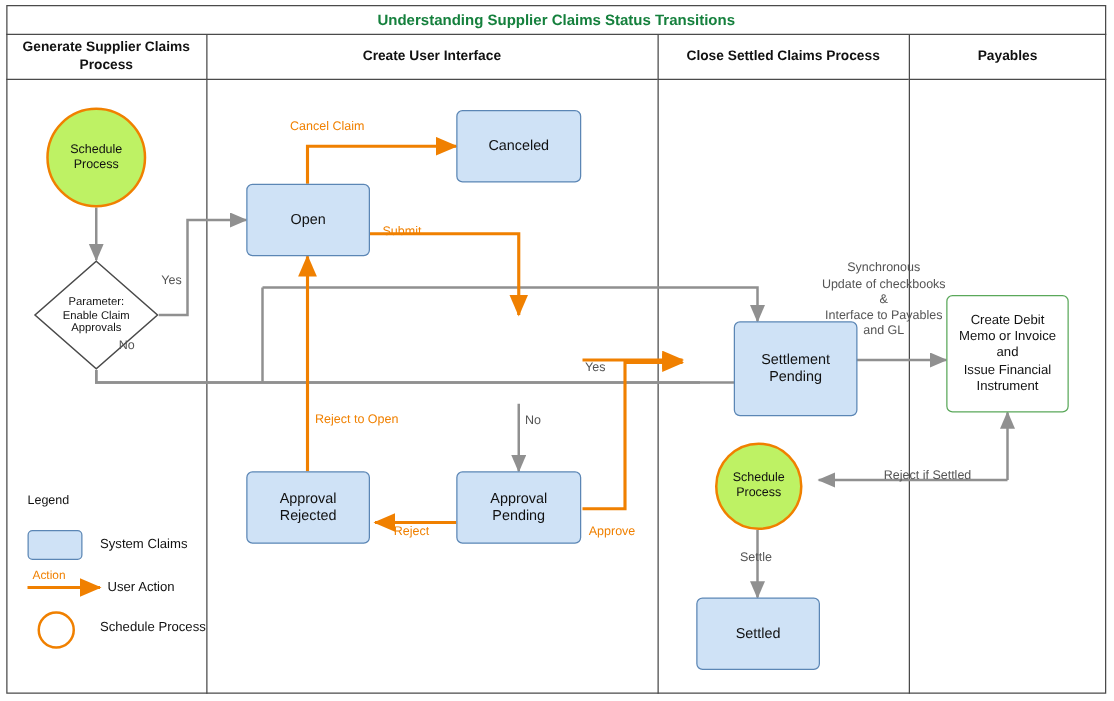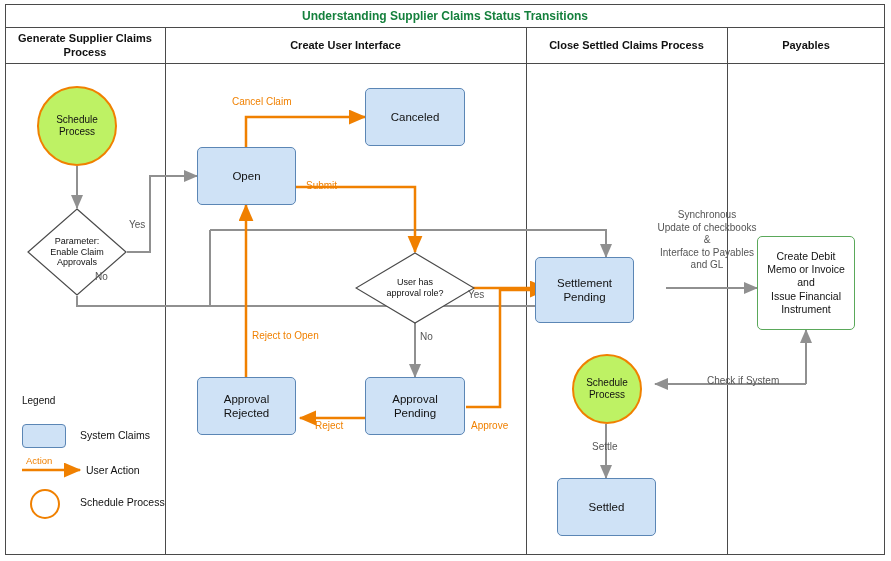--- a/index.html
+++ b/index.html
@@ -250,56 +250,49 @@
 Approvals</div>
   </div>
 
   <div class="edge-label" style="left:129px; top:219px;">Yes</div>
   <div class="edge-label" style="left:95px; top:271px;">No</div>
 
   <div class="node" style="left:197px; top:147px; width:99px; height:58px;">Open</div>
 
   <div class="node" style="left:365px; top:88px; width:100px; height:58px;">Canceled</div>
 
-  <div class="diamond-wrap" style="left:355px; top:252px; width:120px; height:72px;">
-    <svg width="120" height="72">
-        <polygon points="60,1 119,36 60,71 1,36" fill="#ffffff" stroke="#4a4a4a" stroke-width="1.2"></polygon>
-      </svg>
-    <div class="diamond-label">User has
-approval role?</div>
-  </div>
 
   <div class="node" style="left:365px; top:377px; width:100px; height:58px;">Approval
 Pending</div>
 
   <div class="node" style="left:197px; top:377px; width:99px; height:58px;">Approval
 Rejected</div>
 
   <div class="edge-label action" style="left:232px; top:96px;">Cancel Claim</div>
   <div class="edge-label action" style="left:306px; top:180px;">Submit</div>
   <div class="edge-label action" style="left:252px; top:330px;">Reject to Open</div>
   <div class="edge-label action" style="left:315px; top:420px;">Reject</div>
   <div class="edge-label action" style="left:471px; top:420px;">Approve</div>
   <div class="edge-label" style="left:468px; top:289px;">Yes</div>
   <div class="edge-label" style="left:420px; top:331px;">No</div>
 
-  <div class="node" style="left:535px; top:257px; width:99px; height:66px;">Settlement
+  <div class="node" style="left:587px; top:257px; width:99px; height:76px;">Settlement
 Pending</div>
 
   <div class="circle" style="left:572px; top:354px; width:70px; height:70px;">Schedule
 Process</div>
 
   <div class="node" style="left:557px; top:478px; width:99px; height:58px;">Settled</div>
 
   <div class="edge-label center" style="left:645px; top:209px; width:124px;">Synchronous
 Update of checkbooks
 &amp;
 Interface to Payables
 and GL</div>
-  <div class="edge-label" style="left:707px; top:375px;">Check if System</div>
+  <div class="edge-label" style="left:707px; top:375px;">Reject if Settled</div>
   <div class="edge-label" style="left:592px; top:441px;">Settle</div>
 
   <div class="node green" style="left:757px; top:236px; width:98px; height:94px;">Create Debit
 Memo or Invoice
 and
 Issue Financial
 Instrument</div>
 
   <div class="legend-title" style="left:22px; top:395px;">Legend</div>
   <div class="legend-swatch" style="left:22px; top:424px;"></div>

